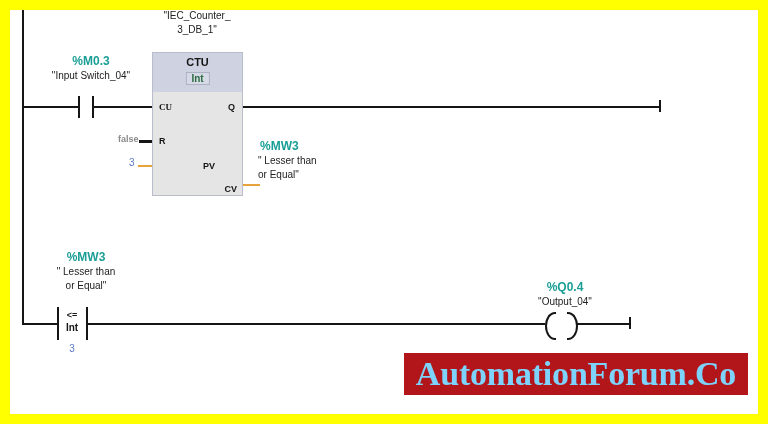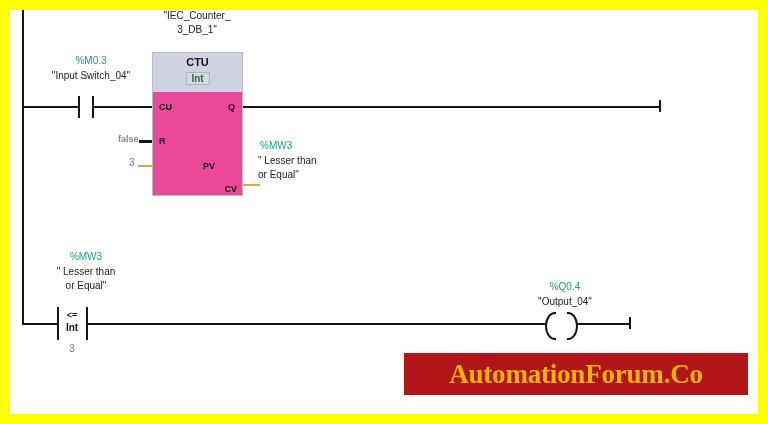--- a/index.html
+++ b/index.html
@@ -50,22 +50,22 @@
   }
 
   
   .lbl {
     position: absolute;
     white-space: nowrap;
     line-height: 1.15;
   }
   .lbl-addr {
     color: #1a9e96;
-    font-weight: normal;
-    font-size: 10px;
+    font-weight: bold;
+    font-size: 12px;
   }
   .lbl-sym {
     color: #222222;
     font-size: 10px;
     text-align: center;
   }
   .lbl-db {
     color: #222222;
     font-size: 10px;
     text-align: center;
@@ -89,21 +89,21 @@
     font-size: 10px;
     font-weight: bold;
     text-align: center;
   }
 
   
   #ctu-block {
     position: absolute;
     left: 142px; top: 42px;
     width: 91px; height: 144px;
-    background: #ec4899;
+    background: #e5e5e5;
     border: 1px solid #b9bccb;
     box-sizing: border-box;
   }
   #ctu-header {
     position: absolute;
     left: 0; top: 0;
     width: 100%; height: 39px;
     background: #cfd2e1;
     box-sizing: border-box;
   }
@@ -152,22 +152,22 @@
     left: 404px; top: 353px;
     width: 344px; height: 42px;
     background: #b3161a;
     display: flex;
     align-items: center;
     justify-content: center;
   }
   #watermark-text {
     font-family: "Liberation Serif", serif;
     font-weight: bold;
-    font-size: 27px;
-    color: #eab308;
+    font-size: 34px;
+    color: #7dd3fc;
     letter-spacing: -0.2px;
     white-space: nowrap;
     text-align: center;
   }
 </style>
 </head>
 <body>
 
 <div id="stage">
 
@@ -197,21 +197,21 @@
     <div class="wire wire-h" style="left:129px; top:130px; width:13px; height:3px;"></div>
 
     <div class="lbl lbl-num" style="left:119px; top:147px;">3</div>
     <div class="wire wire-h wire-orange" style="left:128px; top:155px; width:14px;"></div>
 
     <div id="ctu-block">
       <div id="ctu-header"></div>
       <div id="ctu-title">CTU</div>
       <div id="ctu-type-box">Int</div>
 
-      <div class="lbl lbl-pin" style="left:6px; top:49px;">CU</div>
+      <div class="lbl lbl-pin" style="left:6px; top:49px;font-family:Liberation Serif, serif;">CU</div>
       <div class="lbl lbl-pin" style="left:6px; top:83px;">R</div>
       <div class="lbl lbl-pin" style="left:6px; top:108px;margin-left:44px;">PV</div>
       <div class="lbl lbl-pin" style="right:7px; top:49px;">Q</div>
       <div class="lbl lbl-pin" style="right:5px; top:131px;margin-left:39px;">CV</div>
     </div>
 
     <div class="wire wire-h" style="left:233px; top:96px; width:418px;"></div>
     <div class="wire wire-v" style="left:649px; top:90px; height:12px;"></div>
 
     <div class="wire wire-h wire-orange" style="left:233px; top:174px; width:17px;"></div>

